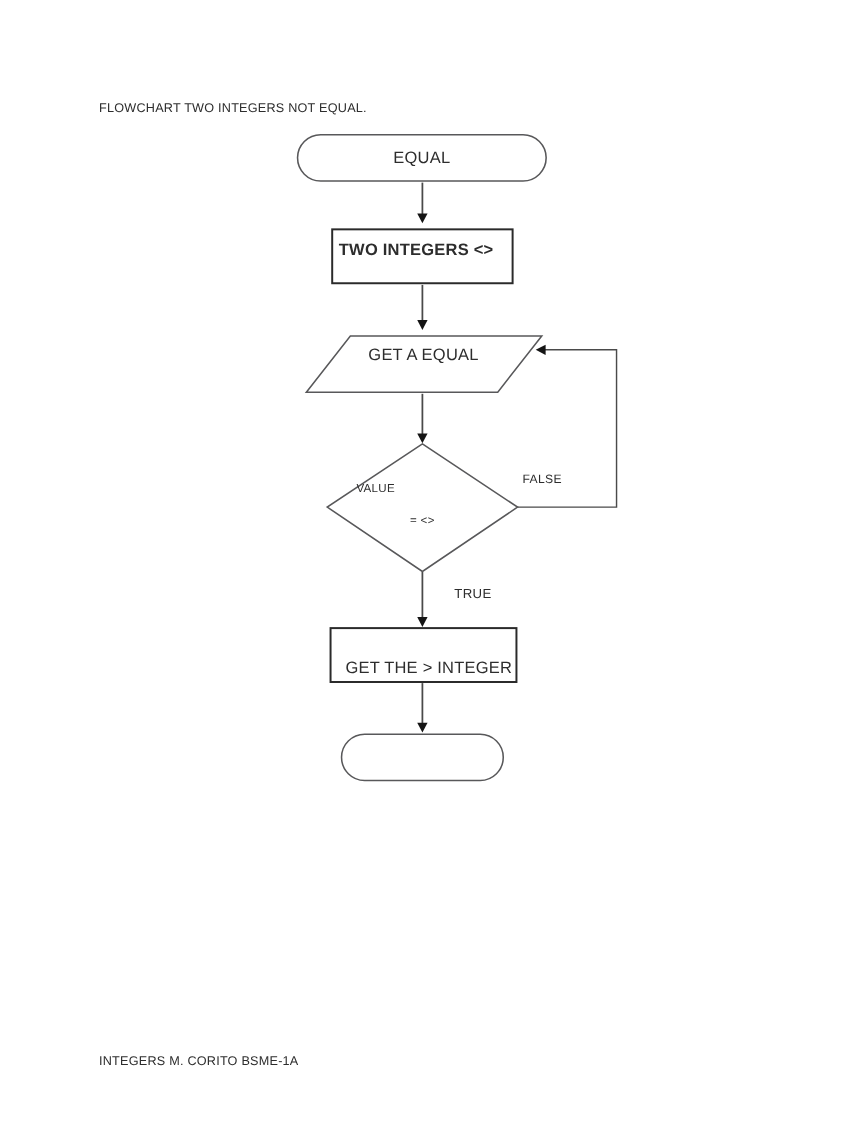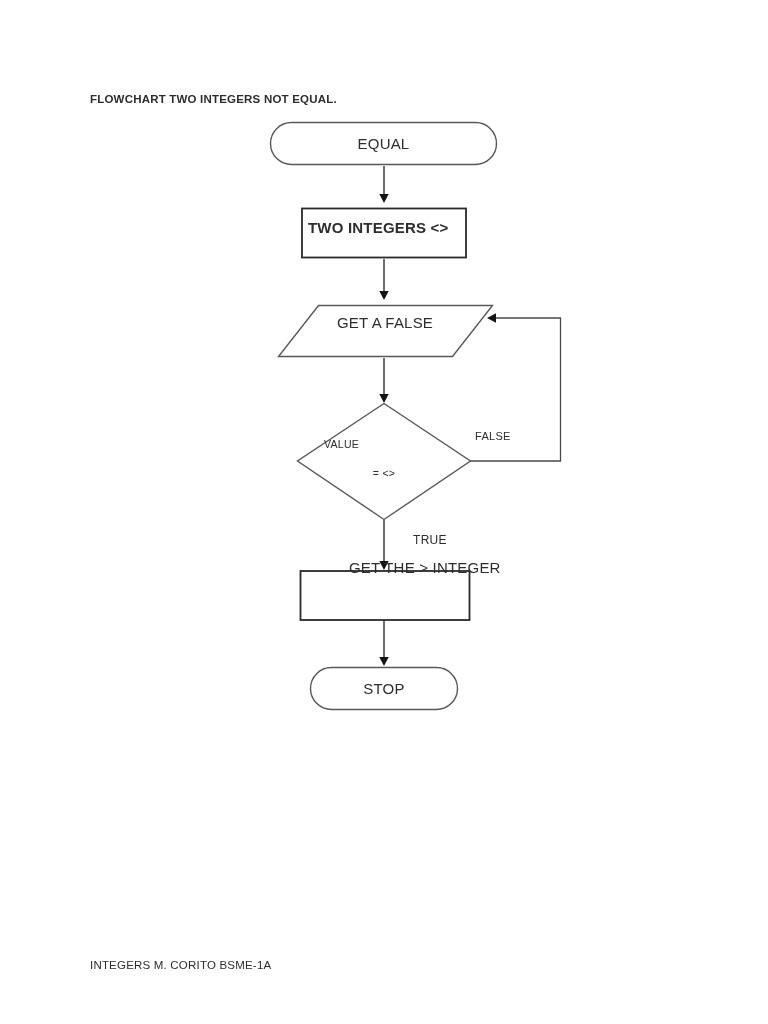--- a/index.html
+++ b/index.html
@@ -19,21 +19,21 @@
   .label {
     position: absolute;
     color: #2d2d2d;
     white-space: nowrap;
   }
   .doc-title {
     left: 90px;
     top: 93px;
     font-size: 11.5px;
     letter-spacing: 0.2px;
-    font-weight: 700;
+    font-weight: 400;
   }
   .doc-footer {
     left: 90px;
     top: 959px;
     font-size: 11.5px;
     letter-spacing: 0.2px;
     font-weight: 500;
   }
   .node-label {
     font-size: 15px;
@@ -82,22 +82,21 @@
     letter-spacing: 0.3px;
   }
   .true-label {
     left: 413px;
     top: 533px;
     font-size: 12px;
     letter-spacing: 0.3px;
   }
   .process2-label {
     left: 314px;
-    top: 559px;
-    margin-left: 35px;
+    top: 599px;
   }
   .stop-label {
     left: 310px;
     top: 667px;
     width: 148px;
     height: 43px;
     line-height: 43px;
     text-align: center;
   }
   svg.flow-canvas {
@@ -155,29 +154,28 @@
       <polygon points="384,666 379.3,657 388.7,657" fill="#141414"></polygon>
     </g>
 
     <rect x="310.5" y="667.5" width="147" height="42" rx="21" ry="21" fill="#ffffff" stroke-width="1.4" stroke="#58585a"></rect>
   </svg>
 
   <div class="label node-label start-label">EQUAL</div>
 
   <div class="label node-label process1-label">TWO INTEGERS &lt;&gt;</div>
 
-  <div class="label node-label input-label">GET A FALSE</div>
+  <div class="label node-label input-label">GET A EQUAL</div>
 
   <div class="label decision-line1">VALUE</div>
 
   <div class="label decision-line2">= &lt;&gt;</div>
 
   <div class="label false-label">FALSE</div>
 
   <div class="label true-label">TRUE</div>
 
   <div class="label node-label process2-label">GET THE &gt; INTEGER</div>
 
-  <div class="label node-label stop-label">STOP</div>
 
   <div class="label doc-footer">INTEGERS M. CORITO BSME-1A</div>
 
 </div>
 
 </body></html>

